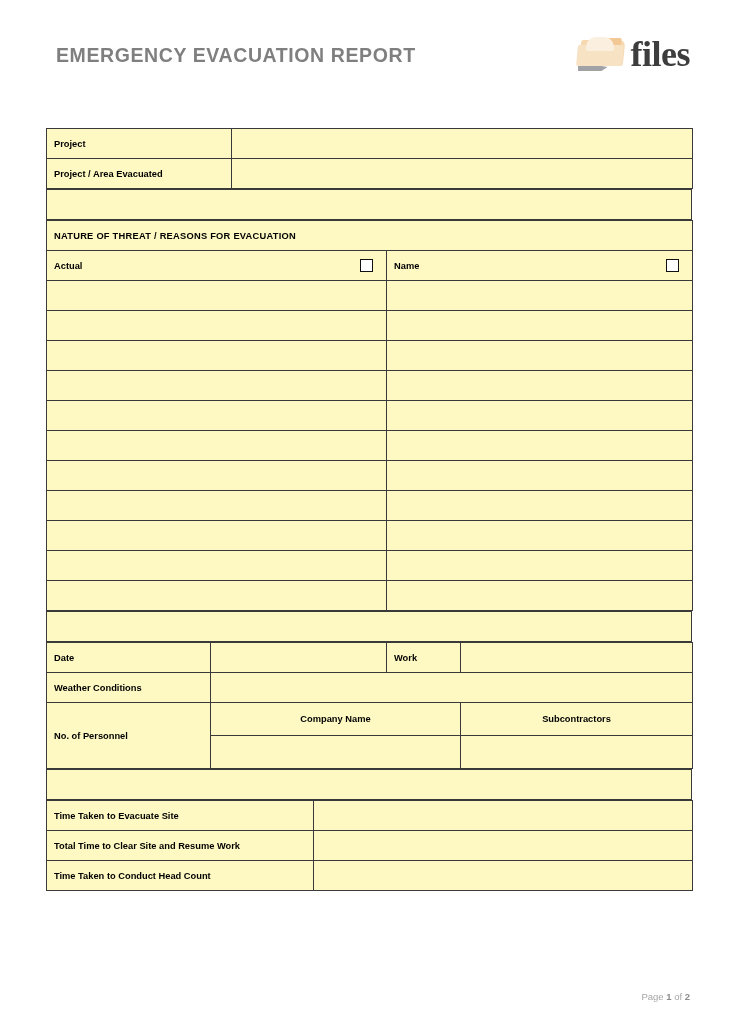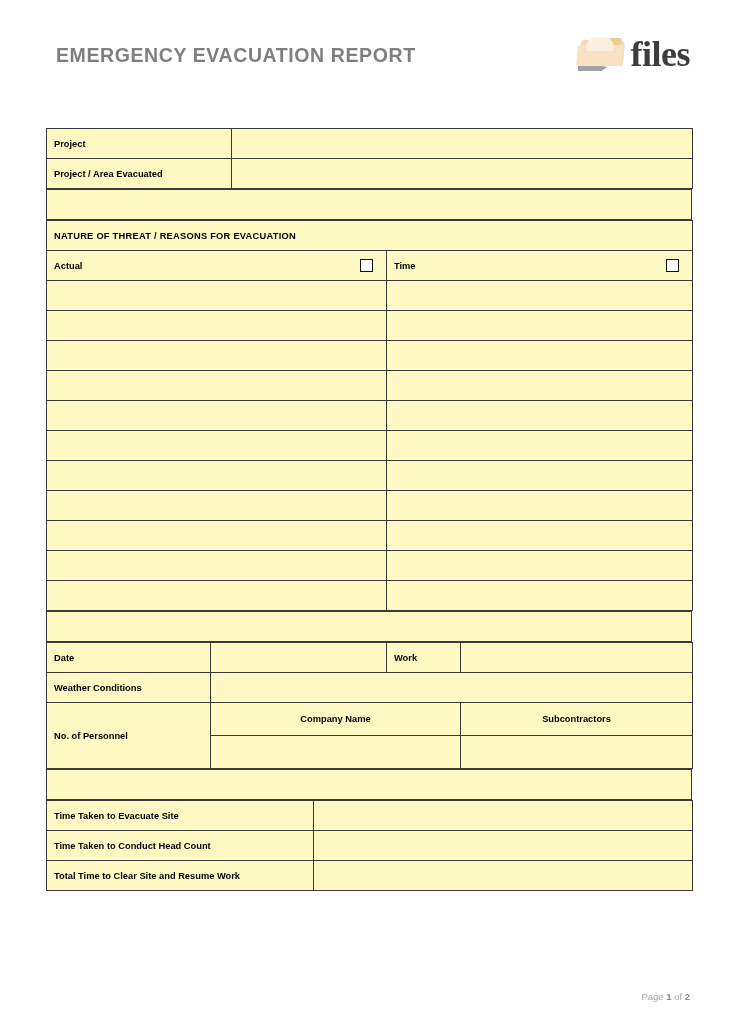--- a/index.html
+++ b/index.html
@@ -237,21 +237,21 @@
       </tr>
       <tr>
         <td class="checkbox-cell">
           <div class="cb-row-inner">
             <span>Actual</span>
             <span class="checkbox"></span>
           </div>
         </td>
         <td class="checkbox-cell">
           <div class="cb-row-inner">
-            <span>Time</span>
+            <span>Name</span>
             <span class="checkbox"></span>
           </div>
         </td>
       </tr>
 
       <tr>
         <td class="empty-row"></td>
         <td class="empty-row"></td>
       </tr>
       <tr>
@@ -347,25 +347,25 @@
     <colgroup>
         <col style="width:267px">
         <col style="width:379px">
       </colgroup>
     <tbody>
       <tr>
         <td class="blank tall">Time Taken to Evacuate Site</td>
         <td class="blank tall"></td>
       </tr>
       <tr>
+        <td class="blank tall">Total Time to Clear Site and Resume Work</td>
+        <td class="blank tall"></td>
+      </tr>
+      <tr>
         <td class="blank tall">Time Taken to Conduct Head Count</td>
-        <td class="blank tall"></td>
-      </tr>
-      <tr>
-        <td class="blank tall">Total Time to Clear Site and Resume Work</td>
         <td class="blank tall"></td>
       </tr>
     </tbody>
   </table>
 
 </div>
 
 <div class="page-footer">
   <span>Page </span><b>1</b><span> of </span><b>2</b>
 </div>

